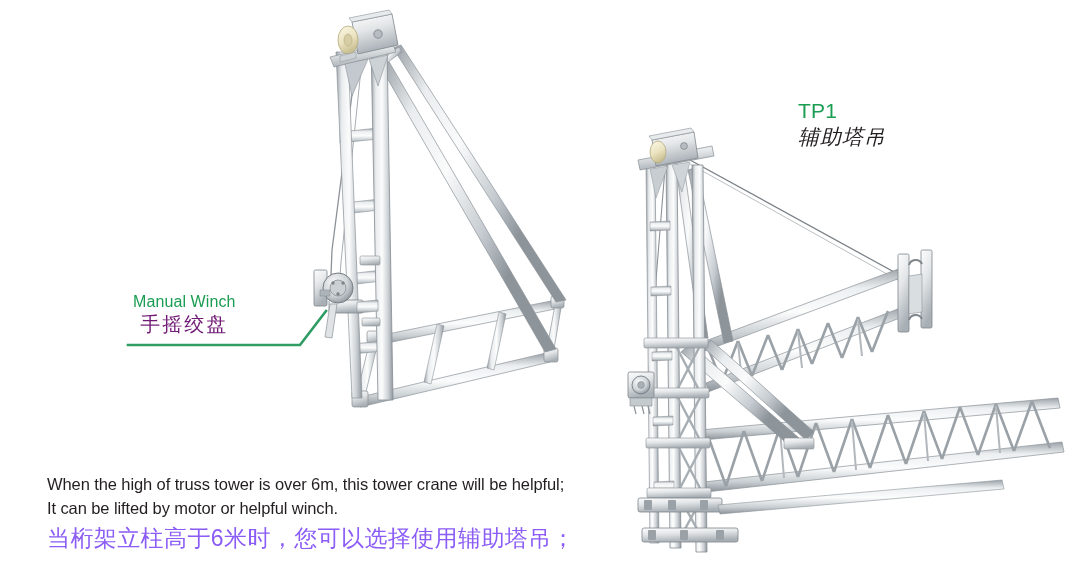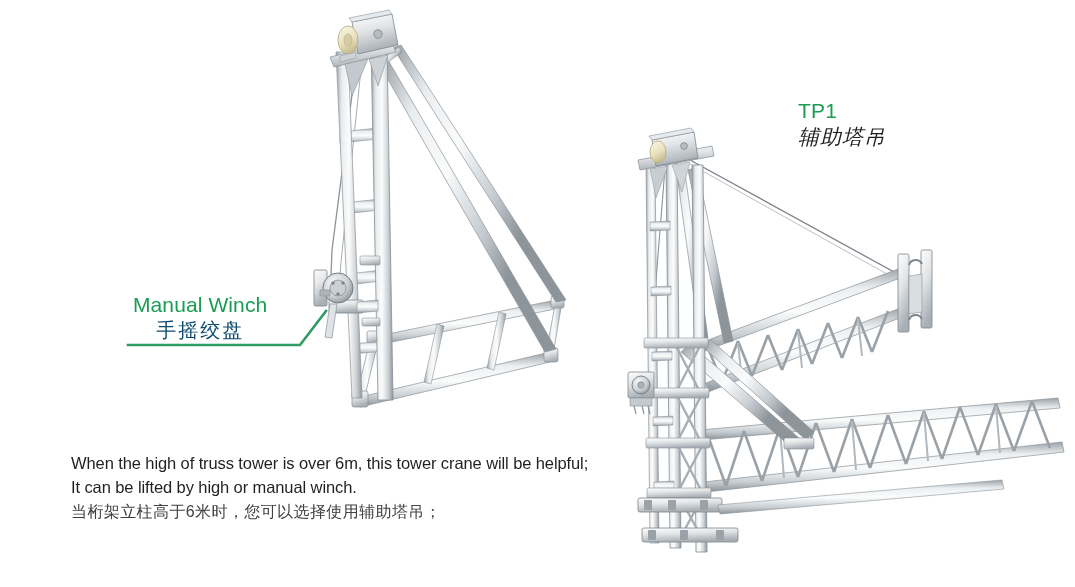--- a/index.html
+++ b/index.html
@@ -47,48 +47,47 @@
 
   
   .callout {
     position: absolute;
     left: 133px;
     top: 292px;
     line-height: 1.22;
     white-space: nowrap;
   }
   .callout-en {
-    font-size: 21px;
+    font-size: 16px;
     color: #1a9d52;
     letter-spacing: 0.1px;
   }
   .callout-cn {
     font-size: 20px;
-    color: #0c4a6e;
+    color: #701a75;
     letter-spacing: 2px;
     text-align: center;
   }
 
   
   .caption {
     position: absolute;
     left: 47px;
-    top: 452px;
+    top: 473px;
     white-space: nowrap;
-    margin-left: 24px;
   }
   .cap-en {
     font-size: 16.5px;
     color: #231f20;
     line-height: 1.44;
     letter-spacing: -0.1px;
   }
   .cap-cn {
-    font-size: 16px;
-    color: #404040;
+    font-size: 23px;
+    color: #8b5cf6;
     line-height: 1.5;
     letter-spacing: 0.4px;
   }
 </style>
 </head>
 <body>
 
 <div id="page">
 
   <svg id="art" viewBox="0 0 1075 587">
@@ -380,17 +379,17 @@
     <div class="title-cn">辅助塔吊</div>
   </div>
 
   <div class="callout">
     <div class="callout-en">Manual Winch</div>
     <div class="callout-cn">手摇绞盘</div>
   </div>
 
   <div class="caption">
     <div class="cap-en">When the high of truss tower is over 6m, this tower crane will be helpful;</div>
-    <div class="cap-en">It can be lifted by high or manual winch.</div>
+    <div class="cap-en">It can be lifted by motor or helpful winch.</div>
     <div class="cap-cn">当桁架立柱高于6米时，您可以选择使用辅助塔吊；</div>
   </div>
 
 </div>
 
 </body></html>

